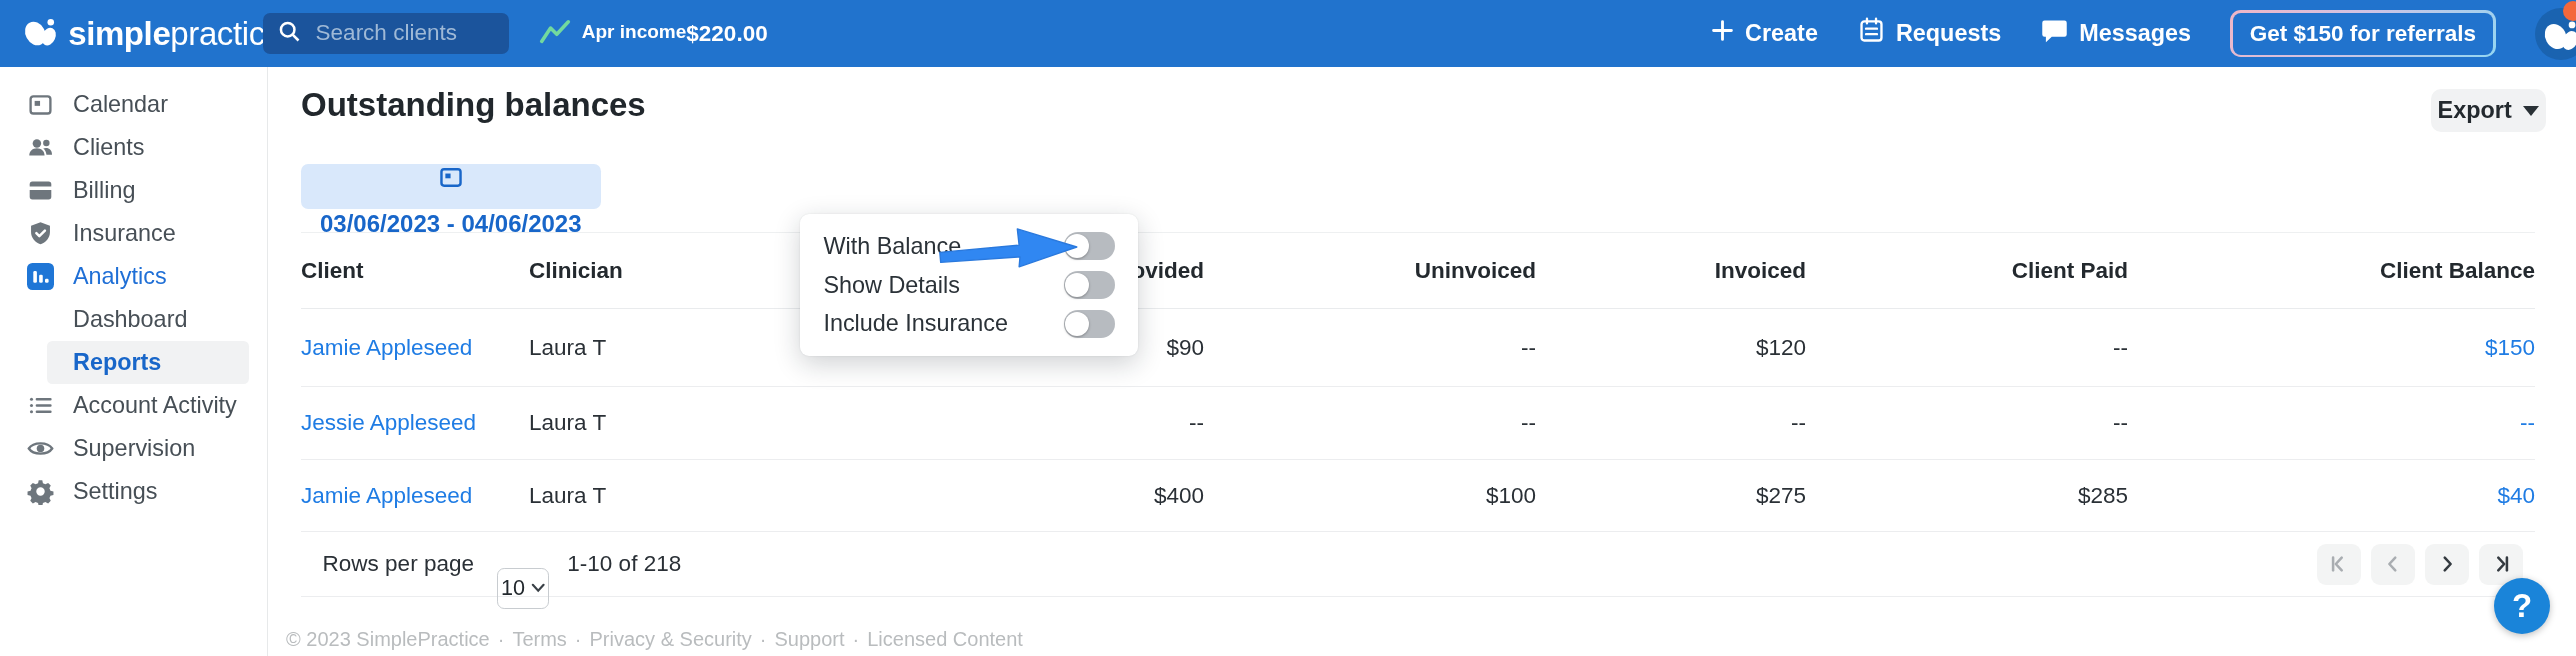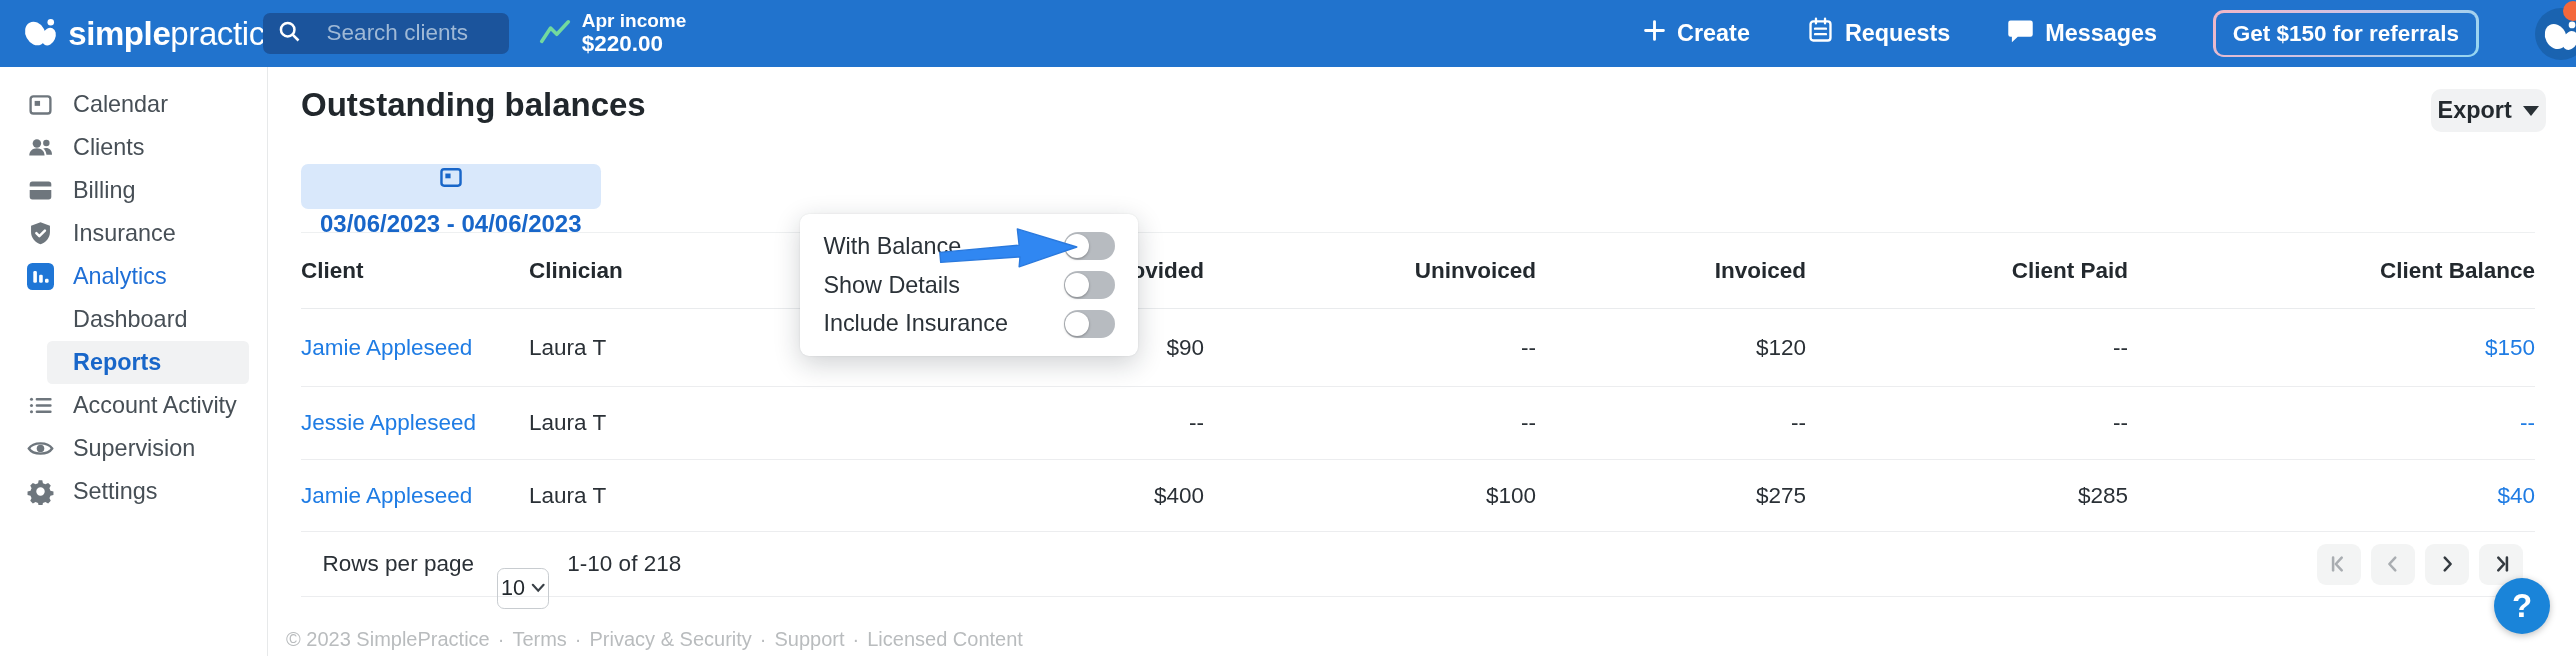--- a/index.html
+++ b/index.html
@@ -9,33 +9,33 @@
     font-family:"Liberation Sans", sans-serif; overflow:hidden;
   }
 
   
   .topbar { position:absolute; left:0; top:0; width:100%; height:67px; background:#2173cd; z-index:10; }
   .logo { position:absolute; left:20px; top:0; height:67px; display:flex; align-items:center; gap:7.2px; }
   .logo-text { font-size:33px; color:#fff; letter-spacing:-0.4px; white-space:nowrap; }
   .logo-bold { font-weight:bold; }
   .search {
     position:absolute; left:263px; top:12.6px; width:246px; height:41px;
-    background:#1b549c; border-radius:7.2px; display:flex; align-items:center; padding:0 12.6px; gap:24px;
+    background:#1b549c; border-radius:7.2px; display:flex; align-items:center; padding:0 12.6px; gap:13px;
   }
   .search input {
     background:transparent; border:none; outline:none; color:#d7e5f4; font-size:22.5px; width:171px;
     font-family:"Liberation Sans", sans-serif;
   }
   .search input::placeholder { color:#9fb9d6; }
   .income { position:absolute; left:539px; top:0; height:67px; display:flex; align-items:center; gap:10.8px; color:#fff; }
-  .income-lines { display:flex; flex-direction:column; line-height:1.15;justify-content:flex-end; }
+  .income-lines { display:flex; flex-direction:row; line-height:1.15;justify-content:flex-end; }
   .income-label { font-size:19px; font-weight:bold; }
   .income-value { font-size:22.5px; font-weight:bold; }
 
-  .topnav { position:absolute; right:0; top:0; height:67px; display:flex; align-items:center; gap:56px; }
+  .topnav { position:absolute; right:0; top:0; height:67px; display:flex; align-items:center; gap:39px; }
   .topnav-item { display:flex; align-items:center; gap:10px; color:#fff; font-size:23.4px; font-weight:bold; cursor:pointer; white-space:nowrap; }
   .referral {
     padding:2.7px; border-radius:10.8px;
     background:linear-gradient(135deg,#f0b6c6 0%, #cfc3e4 45%, #93d6f2 100%);
   }
   .referral-inner {
     background:#2173cd; border-radius:8px; padding:8px 17px; color:#fff; font-size:22.5px; font-weight:bold; white-space:nowrap;
   }
   .avatar { position:relative; width:52px; height:52px; border-radius:50%; background:#1a63b0; margin-right:-10.8px; flex:0 0 auto; }
   .avatar .dot { position:absolute; right:3.6px; top:-6.3px; width:20px; height:20px; border-radius:50%; background:#f4683c; }

